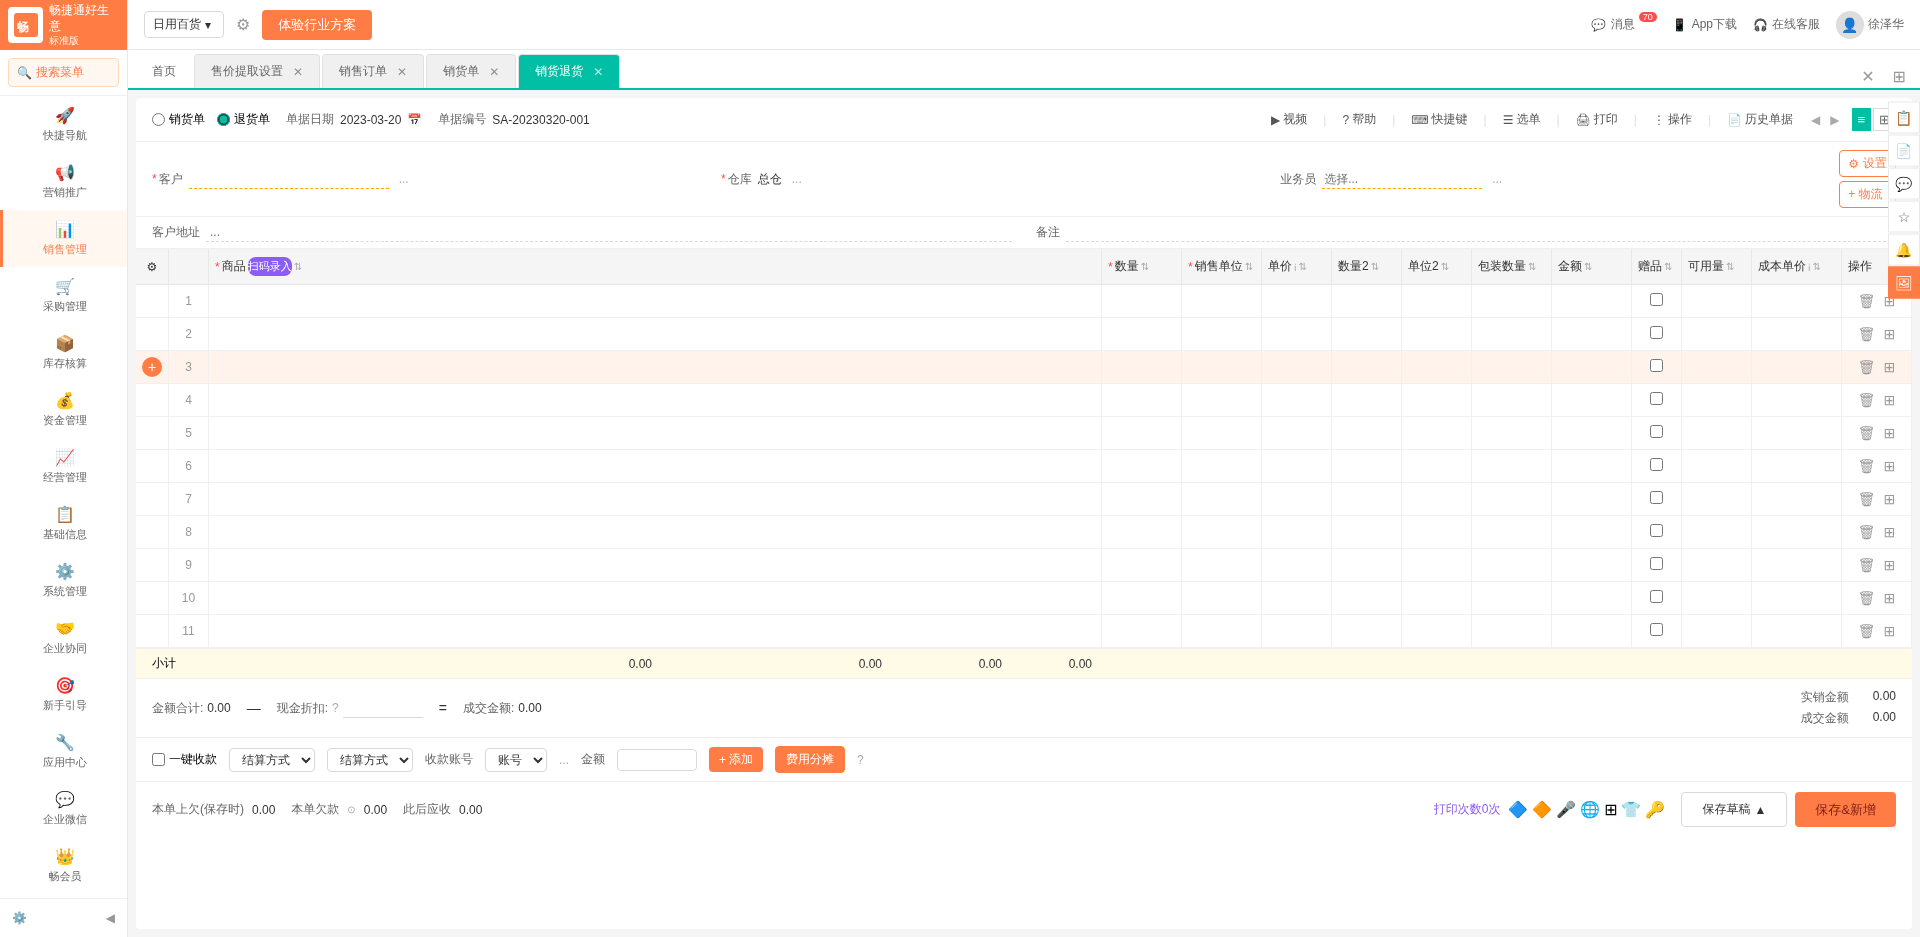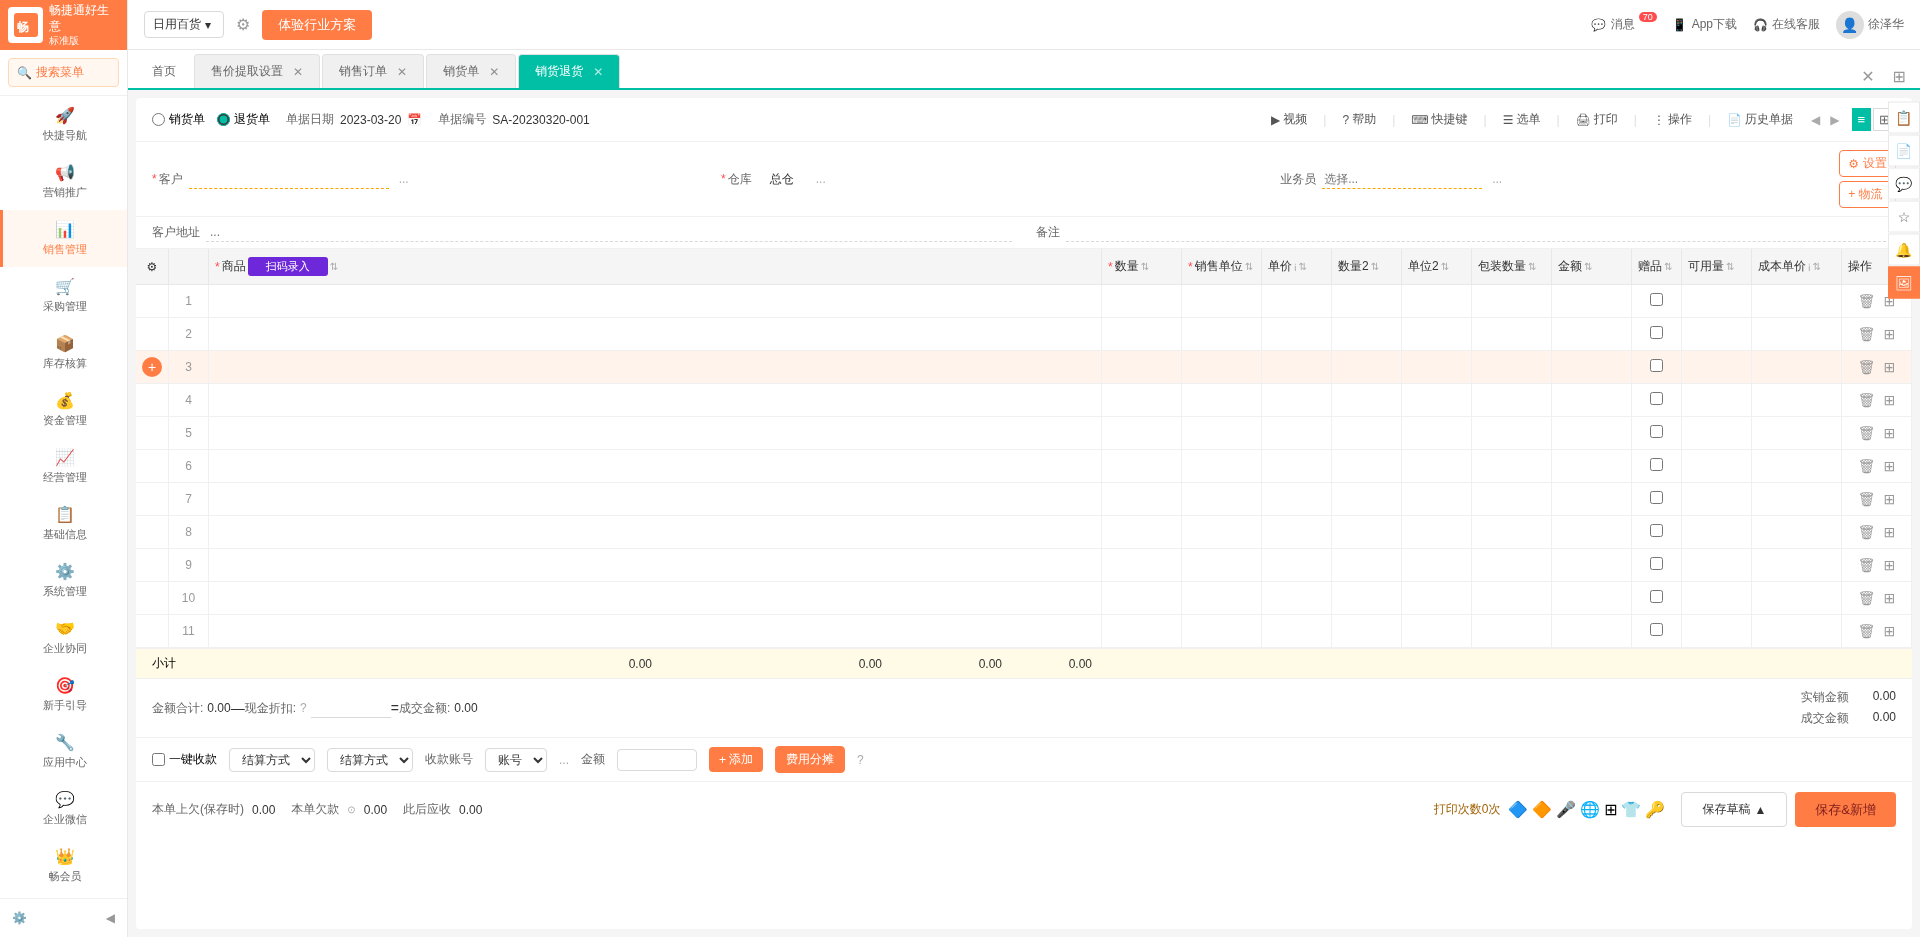--- a/index.html
+++ b/index.html
@@ -56,65 +56,65 @@
     .form-label.required::before { content: '*'; color: #ff4d4f; margin-right: 2px; }
     .form-value { color: #333; }
     .form-date { color: #333; }
     .form-actions-right { margin-left: auto; display: flex; align-items: center; gap: 8px; color: #00bfa5; }
     .field-dots { color: #aaa; margin-left: 4px; cursor: pointer; }
     .side-btn { border: 1px solid #d9d9d9; border-radius: 4px; padding: 4px 8px; cursor: pointer; background: #fff; color: #666; display: flex; align-items: center; gap: 4px; white-space: nowrap; font-size: 12px; }
     .side-btn-orange { border-color: #ff7d45; color: #ff7d45; }
 
     .form-info { display: flex; align-items: center; gap: 24px; padding: 8px 16px; border-bottom: 1px solid #f0f0f0; position: relative; }
     .customer-section { display: flex; align-items: center; gap: 6px; flex: 1; }
-    .warehouse-section { display: flex; align-items: center; gap: 18px; flex: 1; margin-left: 10px; }
+    .warehouse-section { display: flex; align-items: center; gap: 6px; flex: 1; margin-left: 10px; }
     .staff-section { display: flex; align-items: center; gap: 6px; flex: 1; }
     .field-underline { flex: 1; border: none; border-bottom: 1px dashed #ffa500; outline: none; color: #4c1d95; padding: 2px; background: transparent; }
     table { width: 100%; border-collapse: collapse; font-size: 12px; }
     thead tr { background: #f5f5f5; }
     th { padding: 8px 6px; text-align: left; color: #333; font-weight: normal; border-bottom: 1px solid #e8e8e8; border-right: 1px solid #e8e8e8; white-space: nowrap; position: sticky; top: 0; background: #f5f5f5; z-index: 1; }
     td { padding: 6px 6px; border-bottom: 1px solid #f0f0f0; border-right: 1px solid #f0f0f0; color: #333; vertical-align: middle; }
     tr.active-row td { background: #fff3ec; }
     .row-num { color: #999; text-align: center; }
     .th-sort { display: flex; align-items: center; gap: 2px; }
     .sort-icon { color: #aaa; font-size: 10px; }
     .col-gear { width: 30px; text-align: center; }
     .col-num { width: 40px; text-align: center; }
     .th-required::before { content: '*'; color: #ff4d4f; }
     .add-row-btn { width: 20px; height: 20px; background: #ff7d45; border-radius: 50%; color: #fff; display: flex; align-items: center; justify-content: center; cursor: pointer; font-size: 14px; border: none; }
-    .scan-btn { background: #6d28d9; color: #fff; border: none; border-radius: 3px; padding: 2px 18px; cursor: pointer; font-size: 11px; white-space: nowrap; }
+    .scan-btn { background: #8b5cf6; color: #fff; border: none; border-radius: 8px; padding: 2px 0; cursor: pointer; font-size: 11px; white-space: nowrap; }
     .checkbox-cell { text-align: center; }
     .action-icons { display: flex; gap: 4px; justify-content: center; }
     .action-icon-btn { color: #999; cursor: pointer; font-size: 14px; border: none; background: transparent; padding: 2px; }
 
     
     .table-footer { background: #fffbe6; padding: 6px 16px; display: flex; align-items: center; border-top: 1px solid #f0f0f0; }
     .footer-value { color: #333; font-weight: 500; min-width: 60px; }
 
-    .summary-bar { padding: 10px 16px; border-top: 1px solid #f0f0f0; display: flex; align-items: center; gap: 0; background: #fff; flex-wrap: wrap; }
+    .summary-bar { padding: 10px 16px; border-top: 1px solid #f0f0f0; display: flex; align-items: center; gap: 16px; background: #fff; flex-wrap: wrap; }
     .summary-item { display: flex; align-items: center; gap: 4px; color: #666; }
     .summary-minus { color: #333; font-size: 14px; }
     .summary-equals { color: #333; font-size: 14px; }
     .summary-value { color: #333; }
     .info-icon { color: #aaa; cursor: pointer; font-size: 12px; }
 
     .payment-bar { padding: 8px 16px; border-top: 1px solid #f0f0f0; display: flex; align-items: center; gap: 12px; background: #fff; }
     .payment-checkbox { accent-color: #00bfa5; }
     .payment-select { border: 1px solid #d9d9d9; border-radius: 4px; padding: 3px 8px; color: #333; background: #fff; cursor: pointer; }
     .payment-input { border: 1px solid #d9d9d9; border-radius: 4px; padding: 3px 8px; color: #333; width: 80px; }
     .payment-dots { color: #aaa; cursor: pointer; }
     .add-btn { background: #ff7d45; color: #fff; border: none; border-radius: 4px; padding: 4px 10px; cursor: pointer; display: flex; align-items: center; gap: 3px; }
     .fee-btn { background: #fff; border: 1px solid #d9d9d9; border-radius: 4px; padding: 4px 10px; cursor: pointer; color: #333; }
     .fee-btn.active { background: #ff7d45; color: #fff; border-color: #ff7d45; }
 
     .bottom-bar { padding: 10px 16px; border-top: 1px solid #f0f0f0; background: #fff; display: flex; align-items: center; gap: 16px; }
     .bottom-info { display: flex; align-items: center; gap: 8px; color: #666; }
     .bottom-value { color: #333; font-weight: 500; }
     .bottom-actions { margin-left: auto; display: flex; gap: 8px; }
-    .print-info { display: flex; align-items: center; gap: 4px; color: #a16207; }
+    .print-info { display: flex; align-items: center; gap: 4px; color: #8b5cf6; }
     .save-draft-btn { background: #fff; border: 1px solid #d9d9d9; border-radius: 4px; padding: 8px 20px; cursor: pointer; color: #333; display: flex; align-items: center; gap: 4px; }
     .save-new-btn { background: #ff7d45; color: #7f1d1d; border: none; border-radius: 4px; padding: 8px 20px; cursor: pointer; font-size: 13px; }
 
     
     .right-float { position: fixed; right: 0; top: 50%; transform: translateY(-50%); display: flex; flex-direction: column; gap: 2px; z-index: 100; }
     .float-btn { width: 32px; height: 32px; background: #fff; border: 1px solid #e8e8e8; display: flex; align-items: center; justify-content: center; cursor: pointer; color: #666; font-size: 14px; }
     .float-btn.active-float { background: #ff7d45; color: #fff; border-color: #ff7d45; }
 
     
     .summary-right { margin-left: auto; display: flex; flex-direction: column; gap: 4px; text-align: right; color: #333; }

